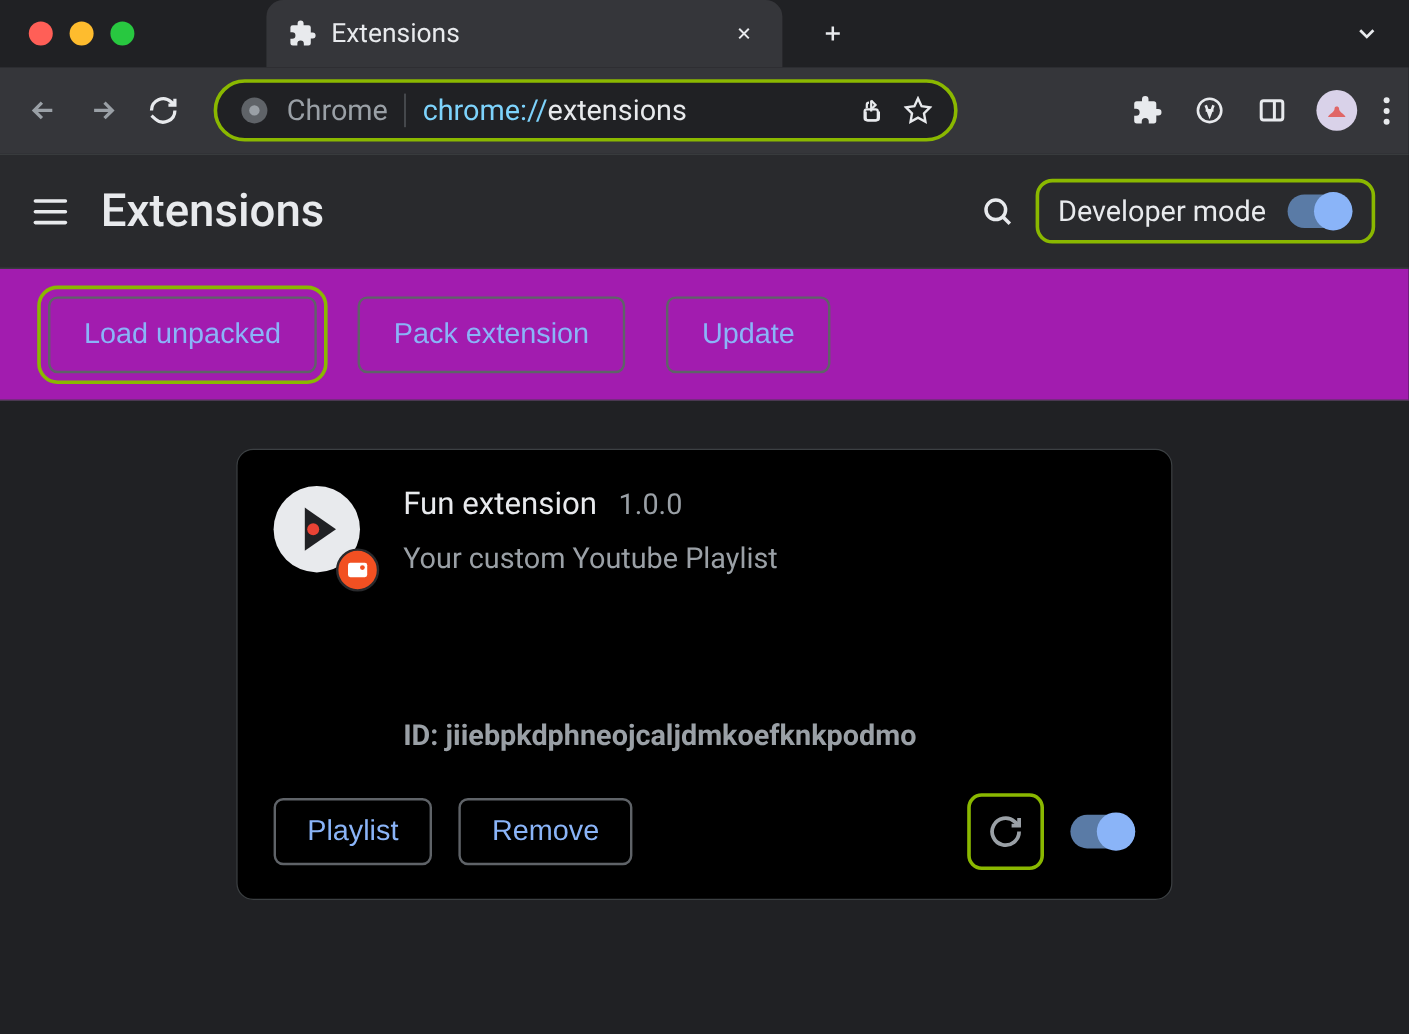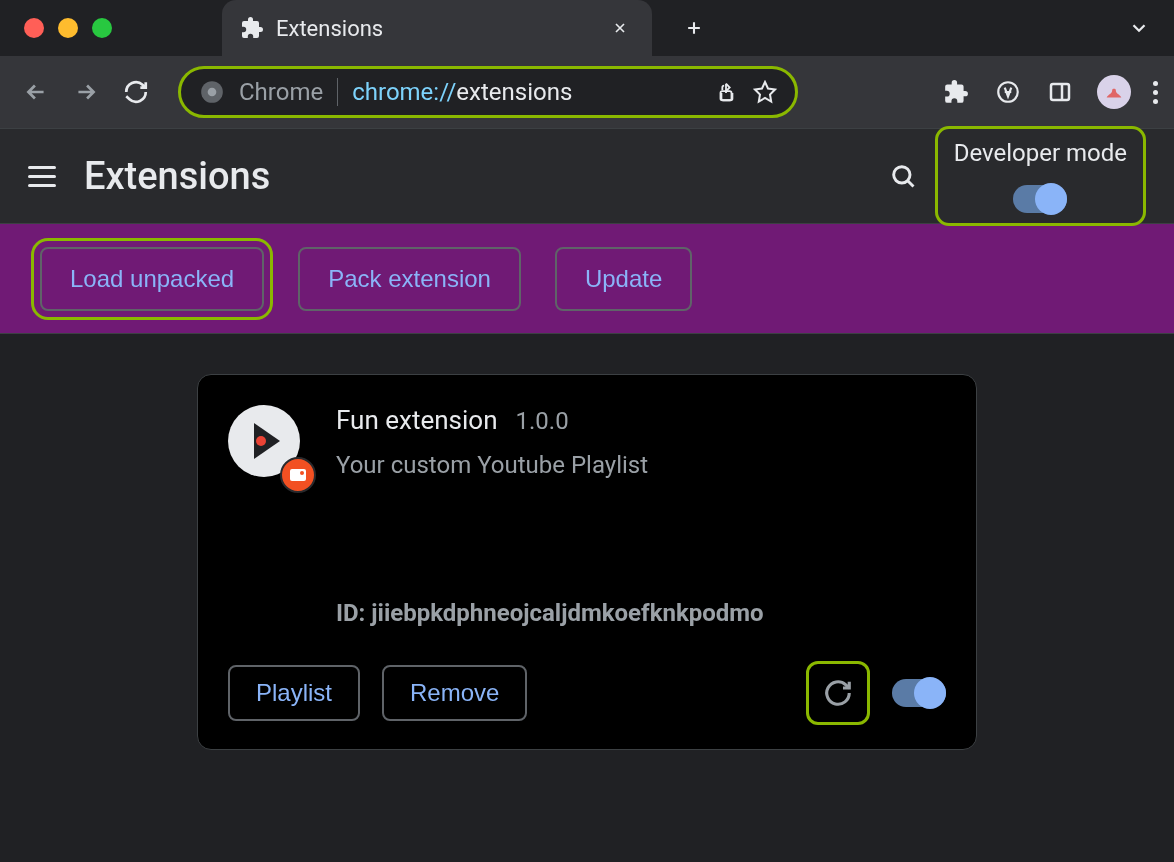--- a/index.html
+++ b/index.html
@@ -106,41 +106,40 @@
   .hamburger span{height:3px;background:#e8eaed;border-radius:2px;}
   .ext-title { font-size: 38px; font-weight: 500; color: #e8eaed; }
   .ext-header-right { margin-left:auto; display:flex; align-items:center; gap:18px;}
   .search-btn { color:#e8eaed; cursor:pointer;}
 
   .dev-mode-wrap {
     display:flex;align-items:center;gap:18px;
     border: 3px solid #8ab800;
     border-radius: 14px;
     padding: 10px 16px;
-    flex-direction: column;
   }
   .dev-mode-label { font-size: 24px; color:#e8eaed; }
 
   .toggle {
     width: 54px; height: 28px;
     background: #5a7ba6;
     border-radius: 14px;
     position: relative;
     cursor: pointer;
   }
   .toggle .knob {
     position:absolute; right:0; top:-2px;
     width:32px;height:32px;border-radius:50%;
     background:#8ab4f8;
   }
 
   
   .actions-row {
     height: 110px;
-    background: #701a75;
+    background: #a21caf;
     border-bottom: 1px solid #3c4043;
     display:flex;
     align-items:center;
     padding: 0 40px;
     gap: 34px;
   }
   .action-btn {
     border: 2px solid #5f6368;
     border-radius: 8px;
     padding: 16px 28px;

